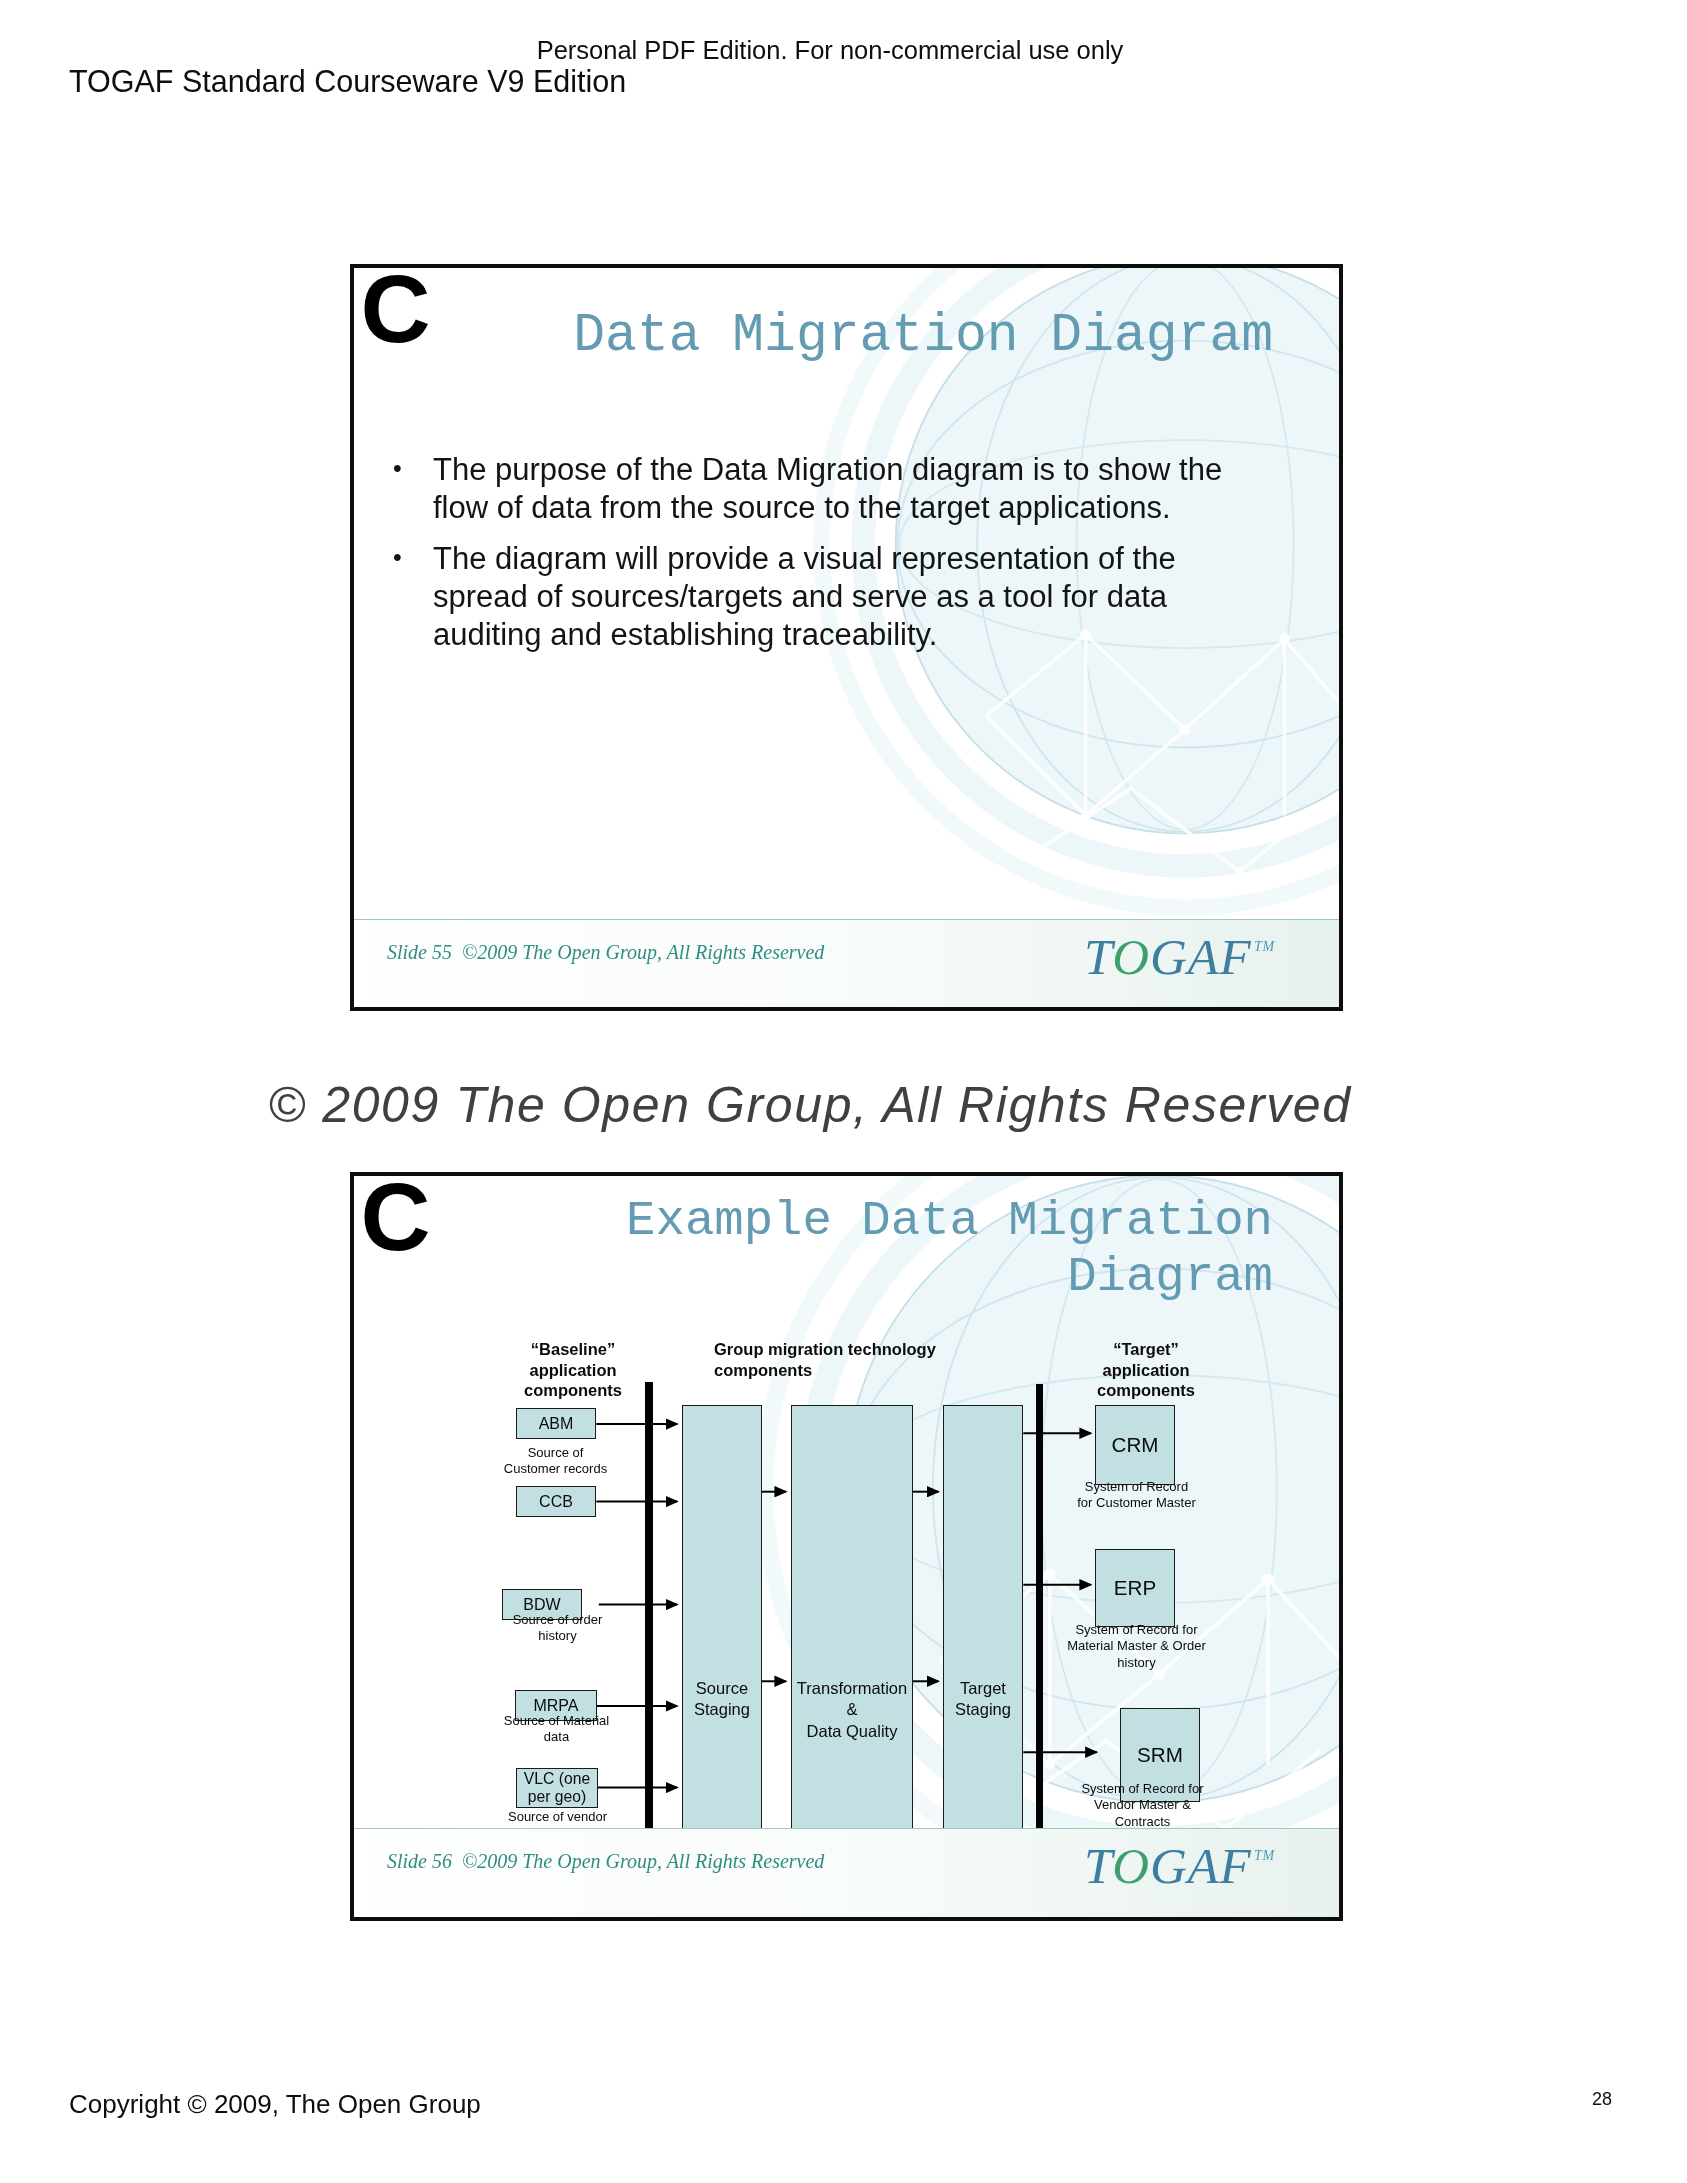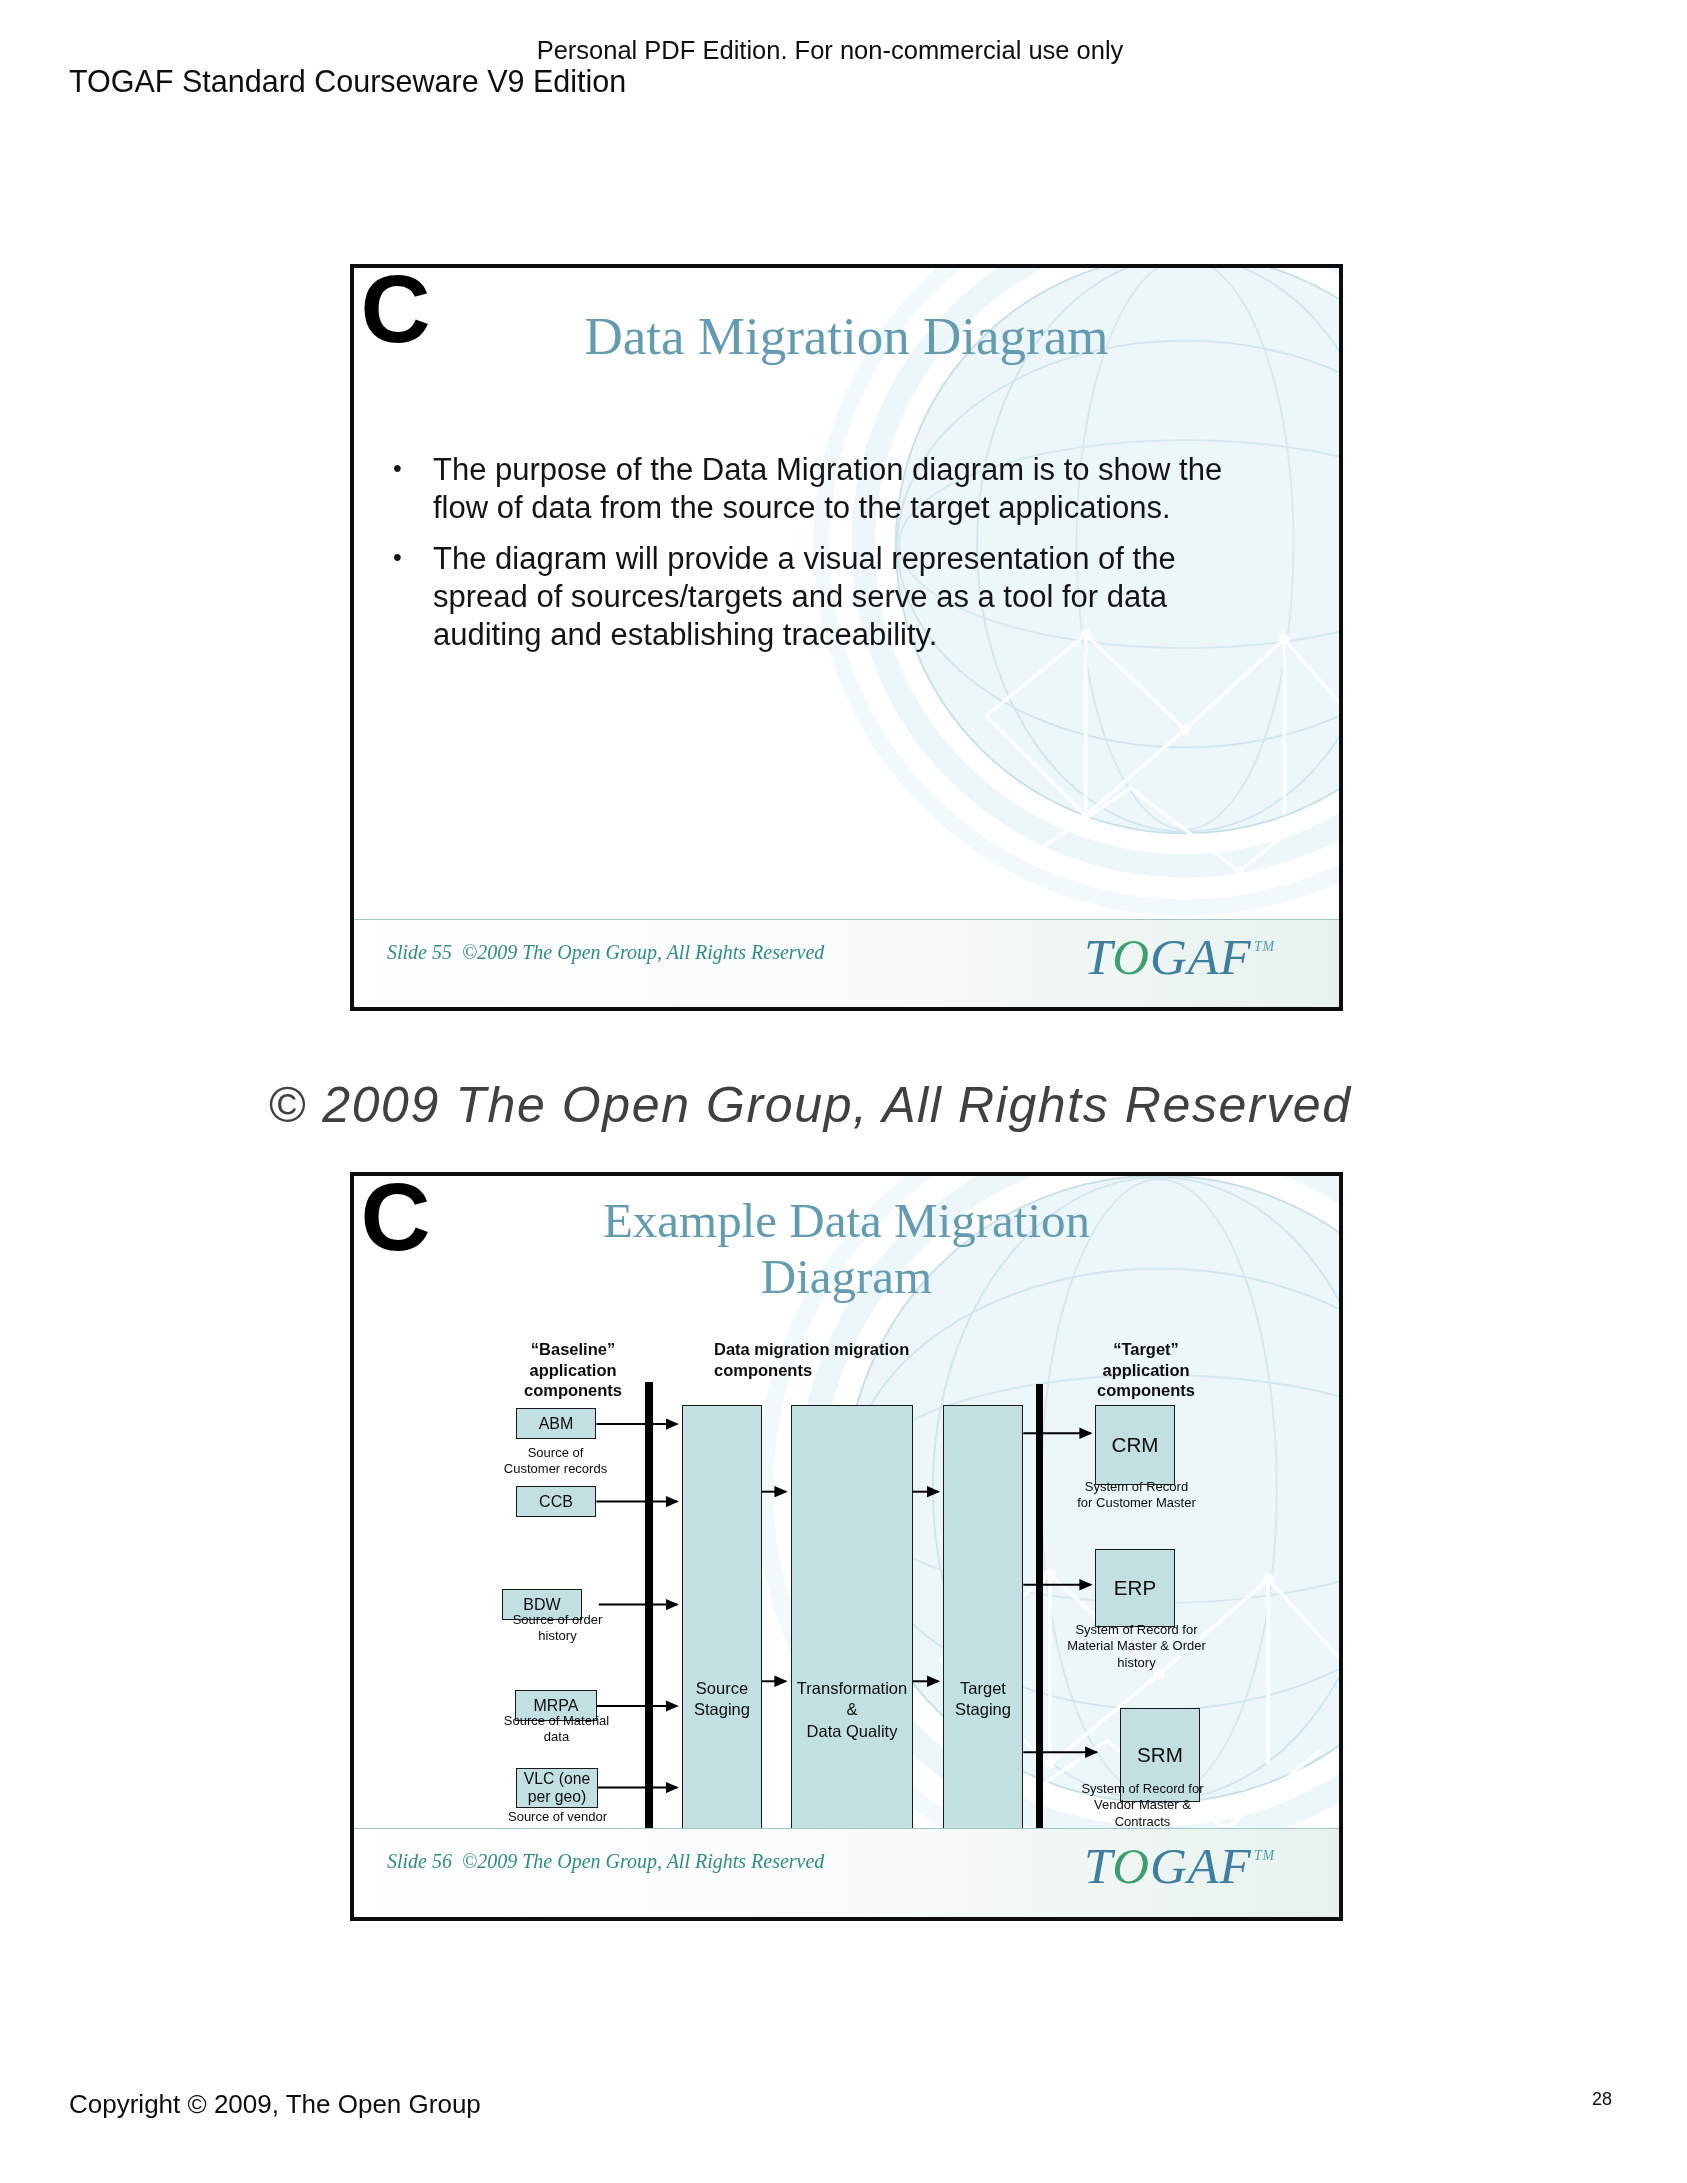--- a/index.html
+++ b/index.html
@@ -22,22 +22,22 @@
   .slide1{top:264px;height:747px;}
   .slide2{top:1172px;height:749px;}
 
   .globe{position:absolute;pointer-events:none;z-index:0;}
   .slide1 .globe{right:-45px;top:-29px;width:651px;height:791px;}
   .slide2 .globe{right:-29px;top:-12.4px;width:684px;height:783px;}
 
   .corner-c{position:absolute;top:-8.2px;left:6.6px;font-size:97px;font-weight:900;
             line-height:1;color:#000;z-index:3;}
 
-  .s-title{position:absolute;top:38px;left:66px;right:66px;text-align:center;z-index:2;
-           font-family:Liberation Serif, serif;font-size:53px;color:#639bb3;line-height:1.16;}
+  .s-title{position:absolute;top:38px;left:66px;right:66px;text-align:right;z-index:2;
+           font-family:Liberation Mono, monospace;font-size:53px;color:#639bb3;line-height:1.16;}
   .slide2 .s-title{top:16.5px;font-size:49px;}
 
   .pre{white-space:pre-line;}
 
   .bullets{position:absolute;left:39px;top:183px;width:857px;z-index:2;}
   .bullet{display:flex;margin-bottom:13px;}
   .bullet .dot{width:40px;font-size:25px;padding-top:3.3px;color:#141414;}
   .bullet .txt{font-size:31px;line-height:38px;color:#141414;white-space:pre-line;}
 
   .slide-footer{position:absolute;left:0;right:0;bottom:0;z-index:5;
@@ -157,21 +157,21 @@
 
     <div class="corner-c">C</div>
     <div class="s-title pre">Example Data Migration
 Diagram</div>
 
     <div class="dg">
 
       <div class="dg-header pre" style="left:122px;top:163px;width:194px;">“Baseline”
 application
 components</div>
-      <div class="dg-header mid pre" style="left:360px;top:163px;width:272px;">Data migration migration
+      <div class="dg-header mid pre" style="left:360px;top:163px;width:272px;">Group migration technology
 components</div>
       <div class="dg-header pre" style="left:695px;top:163px;width:194px;">“Target”
 application
 components</div>
 
       <div class="vbar" style="left:291px;top:206px;width:8.2px;height:456px;"></div>
       <div class="vbar" style="left:682px;top:208px;width:7.4px;height:455px;"></div>
 
       <div class="sbox" style="left:162px;top:232px;width:80px;height:31px;">ABM</div>
       <div class="scap pre" style="left:119px;top:269px;width:165px;">Source of

